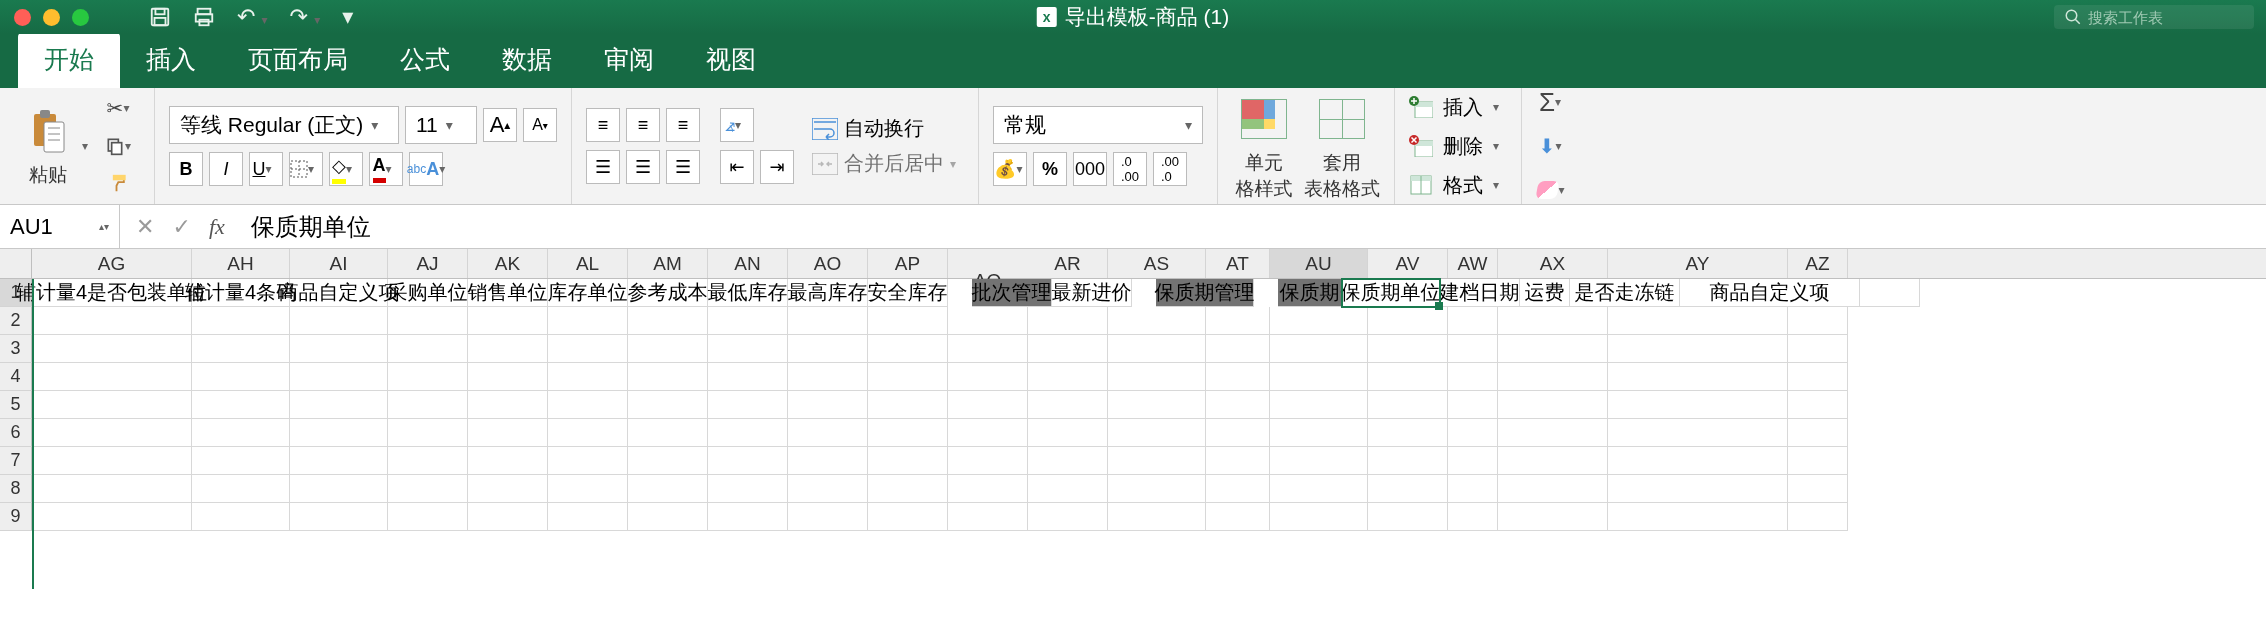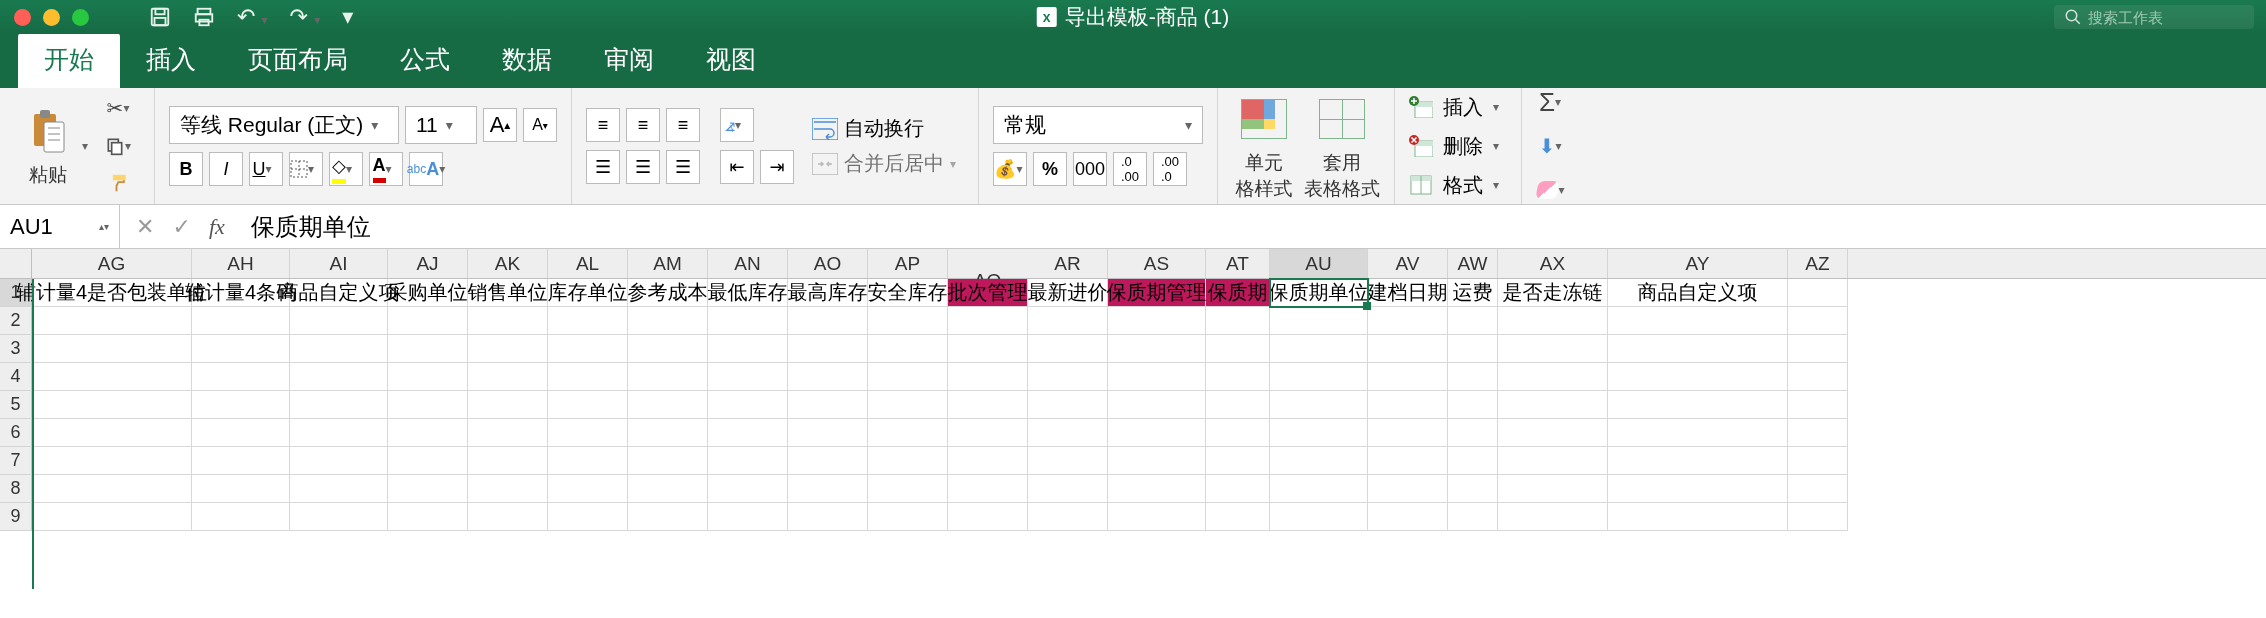--- a/index.html
+++ b/index.html
@@ -60,21 +60,21 @@
   .corner { position:absolute; left:0; top:0; width:32px; height:30px; background:#eee; border-right:1px solid #bfbfbf; border-bottom:1px solid #bfbfbf; }
   .colhdrs { position:absolute; left:32px; top:0; right:0; height:30px; display:flex; background:#eee; border-bottom:1px solid #bfbfbf; }
   .colhdr { border-right:1px solid #d4d4d4; display:flex; align-items:center; justify-content:center; font-size:19px; color:#333; }
   .colhdr.active { background:#d8d8d8; font-weight:500; }
   .rowhdrs { position:absolute; left:0; top:30px; width:32px; }
   .rowhdr { height:28px; border-bottom:1px solid #d4d4d4; border-right:1px solid #bfbfbf; display:flex; align-items:center; justify-content:center; font-size:18px; color:#333; background:#eee; }
   .rowhdr.active { background:#d8d8d8; }
   .cells { position:absolute; left:32px; top:30px; right:0; }
   .row-c { display:flex; height:28px; }
   .cell { border-right:1px solid #d8d8d8; border-bottom:1px solid #d8d8d8; display:flex; align-items:center; justify-content:center; font-size:20px; white-space:nowrap; overflow:visible; }
-  .cell.hl { background:#be185d; }
+  .cell.hl { background:#737373;margin-left:24px; }
   .cell.sel { outline:2px solid #1a7a4f; outline-offset:-1px; position:relative; z-index:2; }
   .cell.sel::after { content:""; position:absolute; right:-4px; bottom:-4px; width:8px; height:8px; background:#1a7a4f; }
   .sheet-left-edge { position:absolute; left:32px; top:30px; width:2px; bottom:0; background:#1a7a4f; z-index:1; }
 
   svg { display:block; }
 </style>
 </head>
 <body>
 
 <div class="titlebar">

